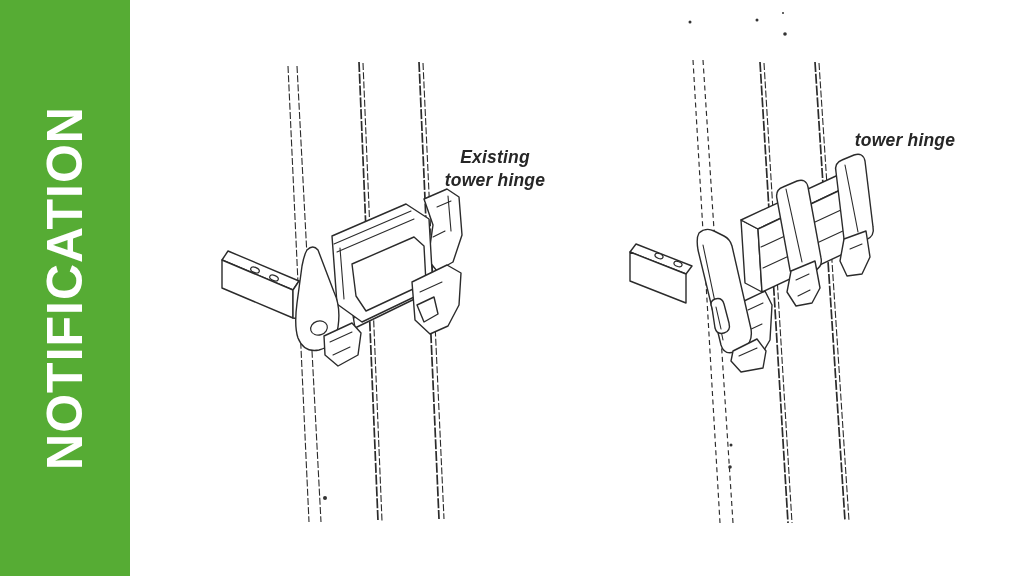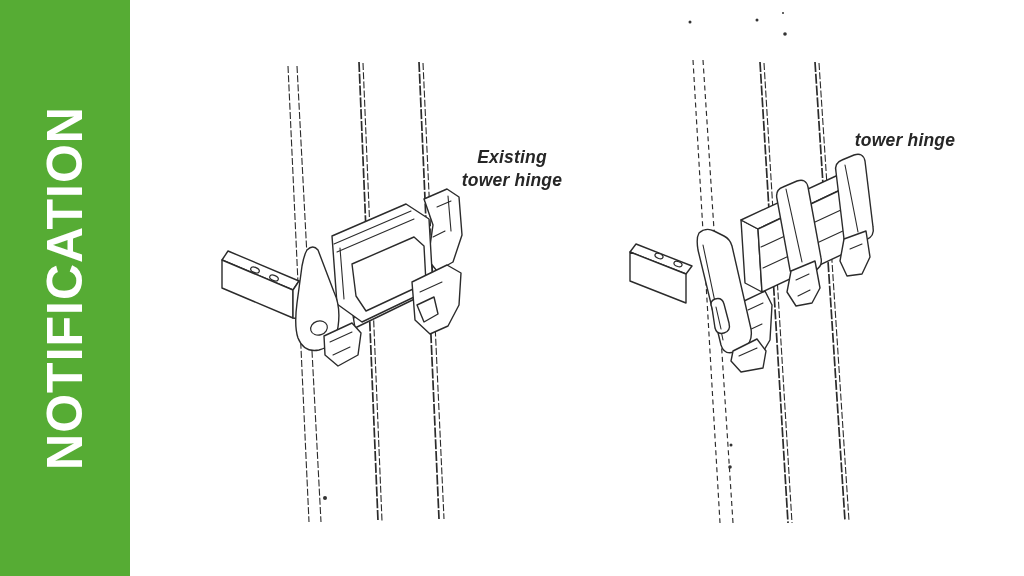--- a/index.html
+++ b/index.html
@@ -24,21 +24,21 @@
   .rail.chain{stroke-width:1.15;stroke-dasharray:5 3.5;}
   .part{fill:#ffffff;stroke:var(--ink,#2b2b2b);stroke-width:1.4;stroke-linejoin:round;}
   .line{fill:none;stroke:var(--ink,#2b2b2b);stroke-width:1.1;stroke-linecap:round;}
   .hole{fill:#ffffff;stroke:var(--ink,#2b2b2b);stroke-width:1.2;}
   .dot{fill:#333333;stroke:none;}
   .caption{
     position:absolute;z-index:1;text-align:center;font-style:italic;font-weight:600;
     color:#262626;font-size:17.5px;line-height:1.3;letter-spacing:.2px;
   }
   .caption span{display:block;}
-  .caption-existing{left:442px;top:146px;width:140px;}
+  .caption-existing{left:425px;top:146px;width:140px;}
   .caption-reworked{left:835px;top:129px;width:140px;}
 </style>
 </head>
 <body>
 
 <div class="page">
 
   <aside class="sidebar">
     <span class="sidebar-label">NOTIFICATION</span>
   </aside>

